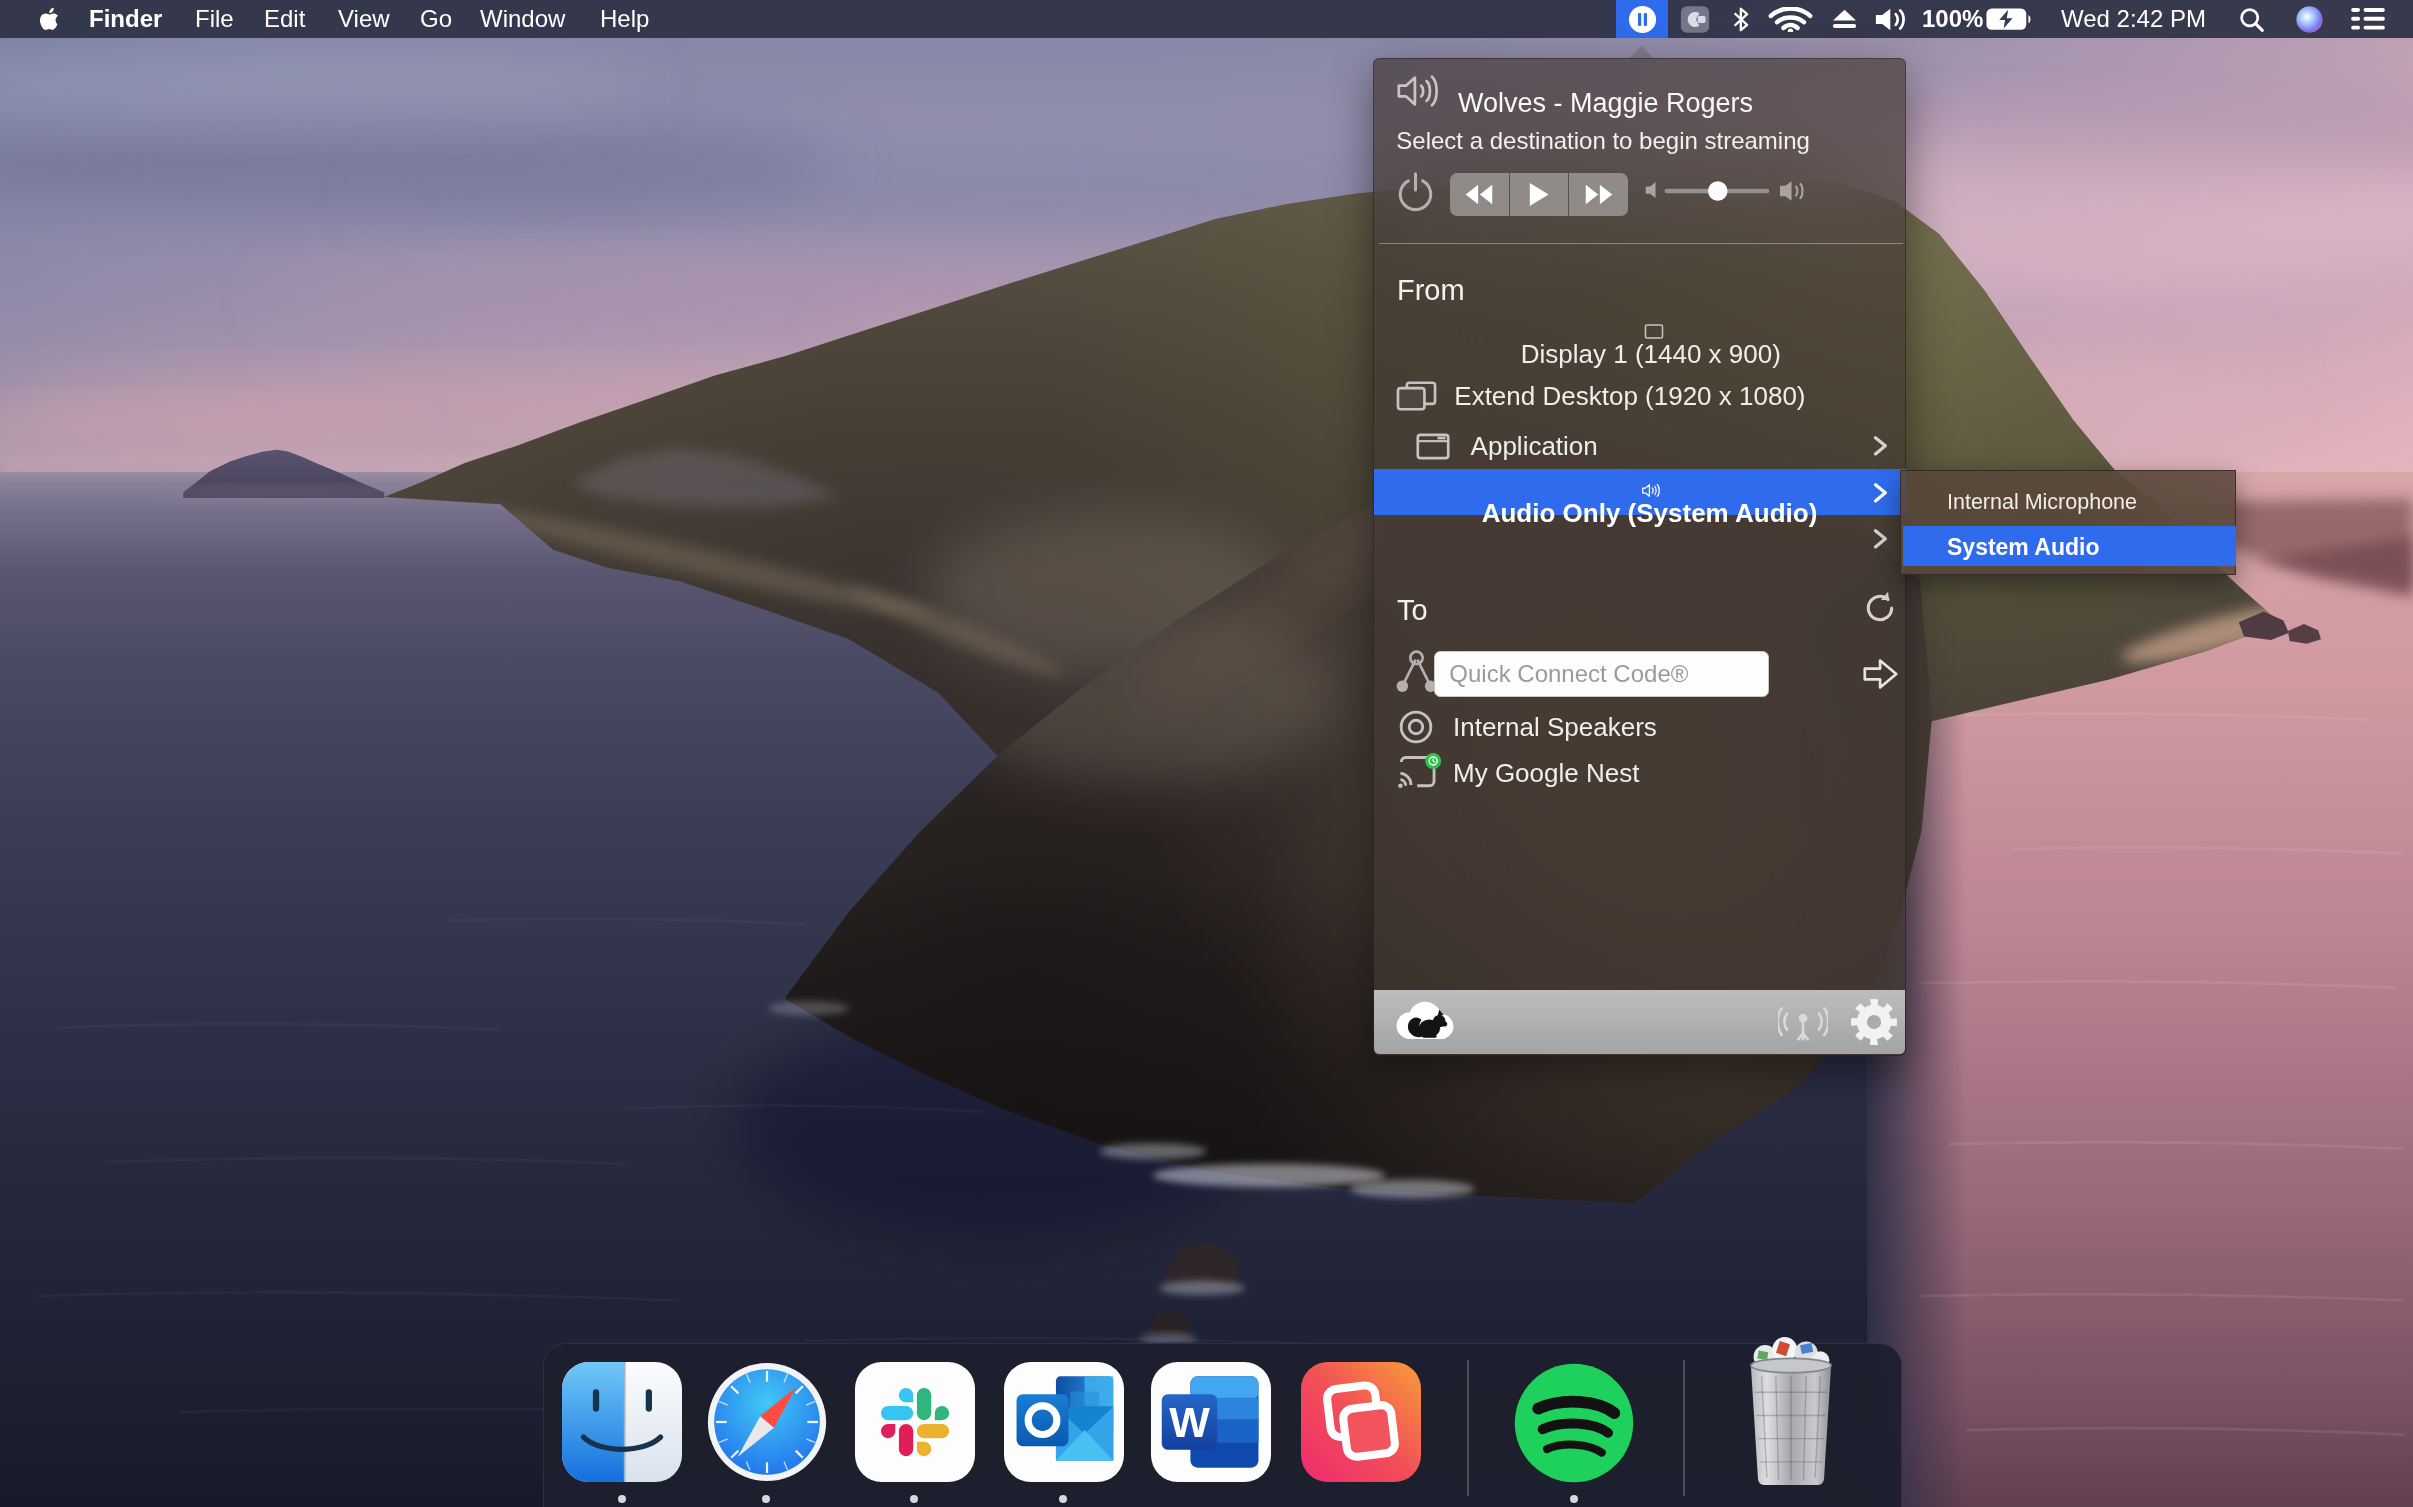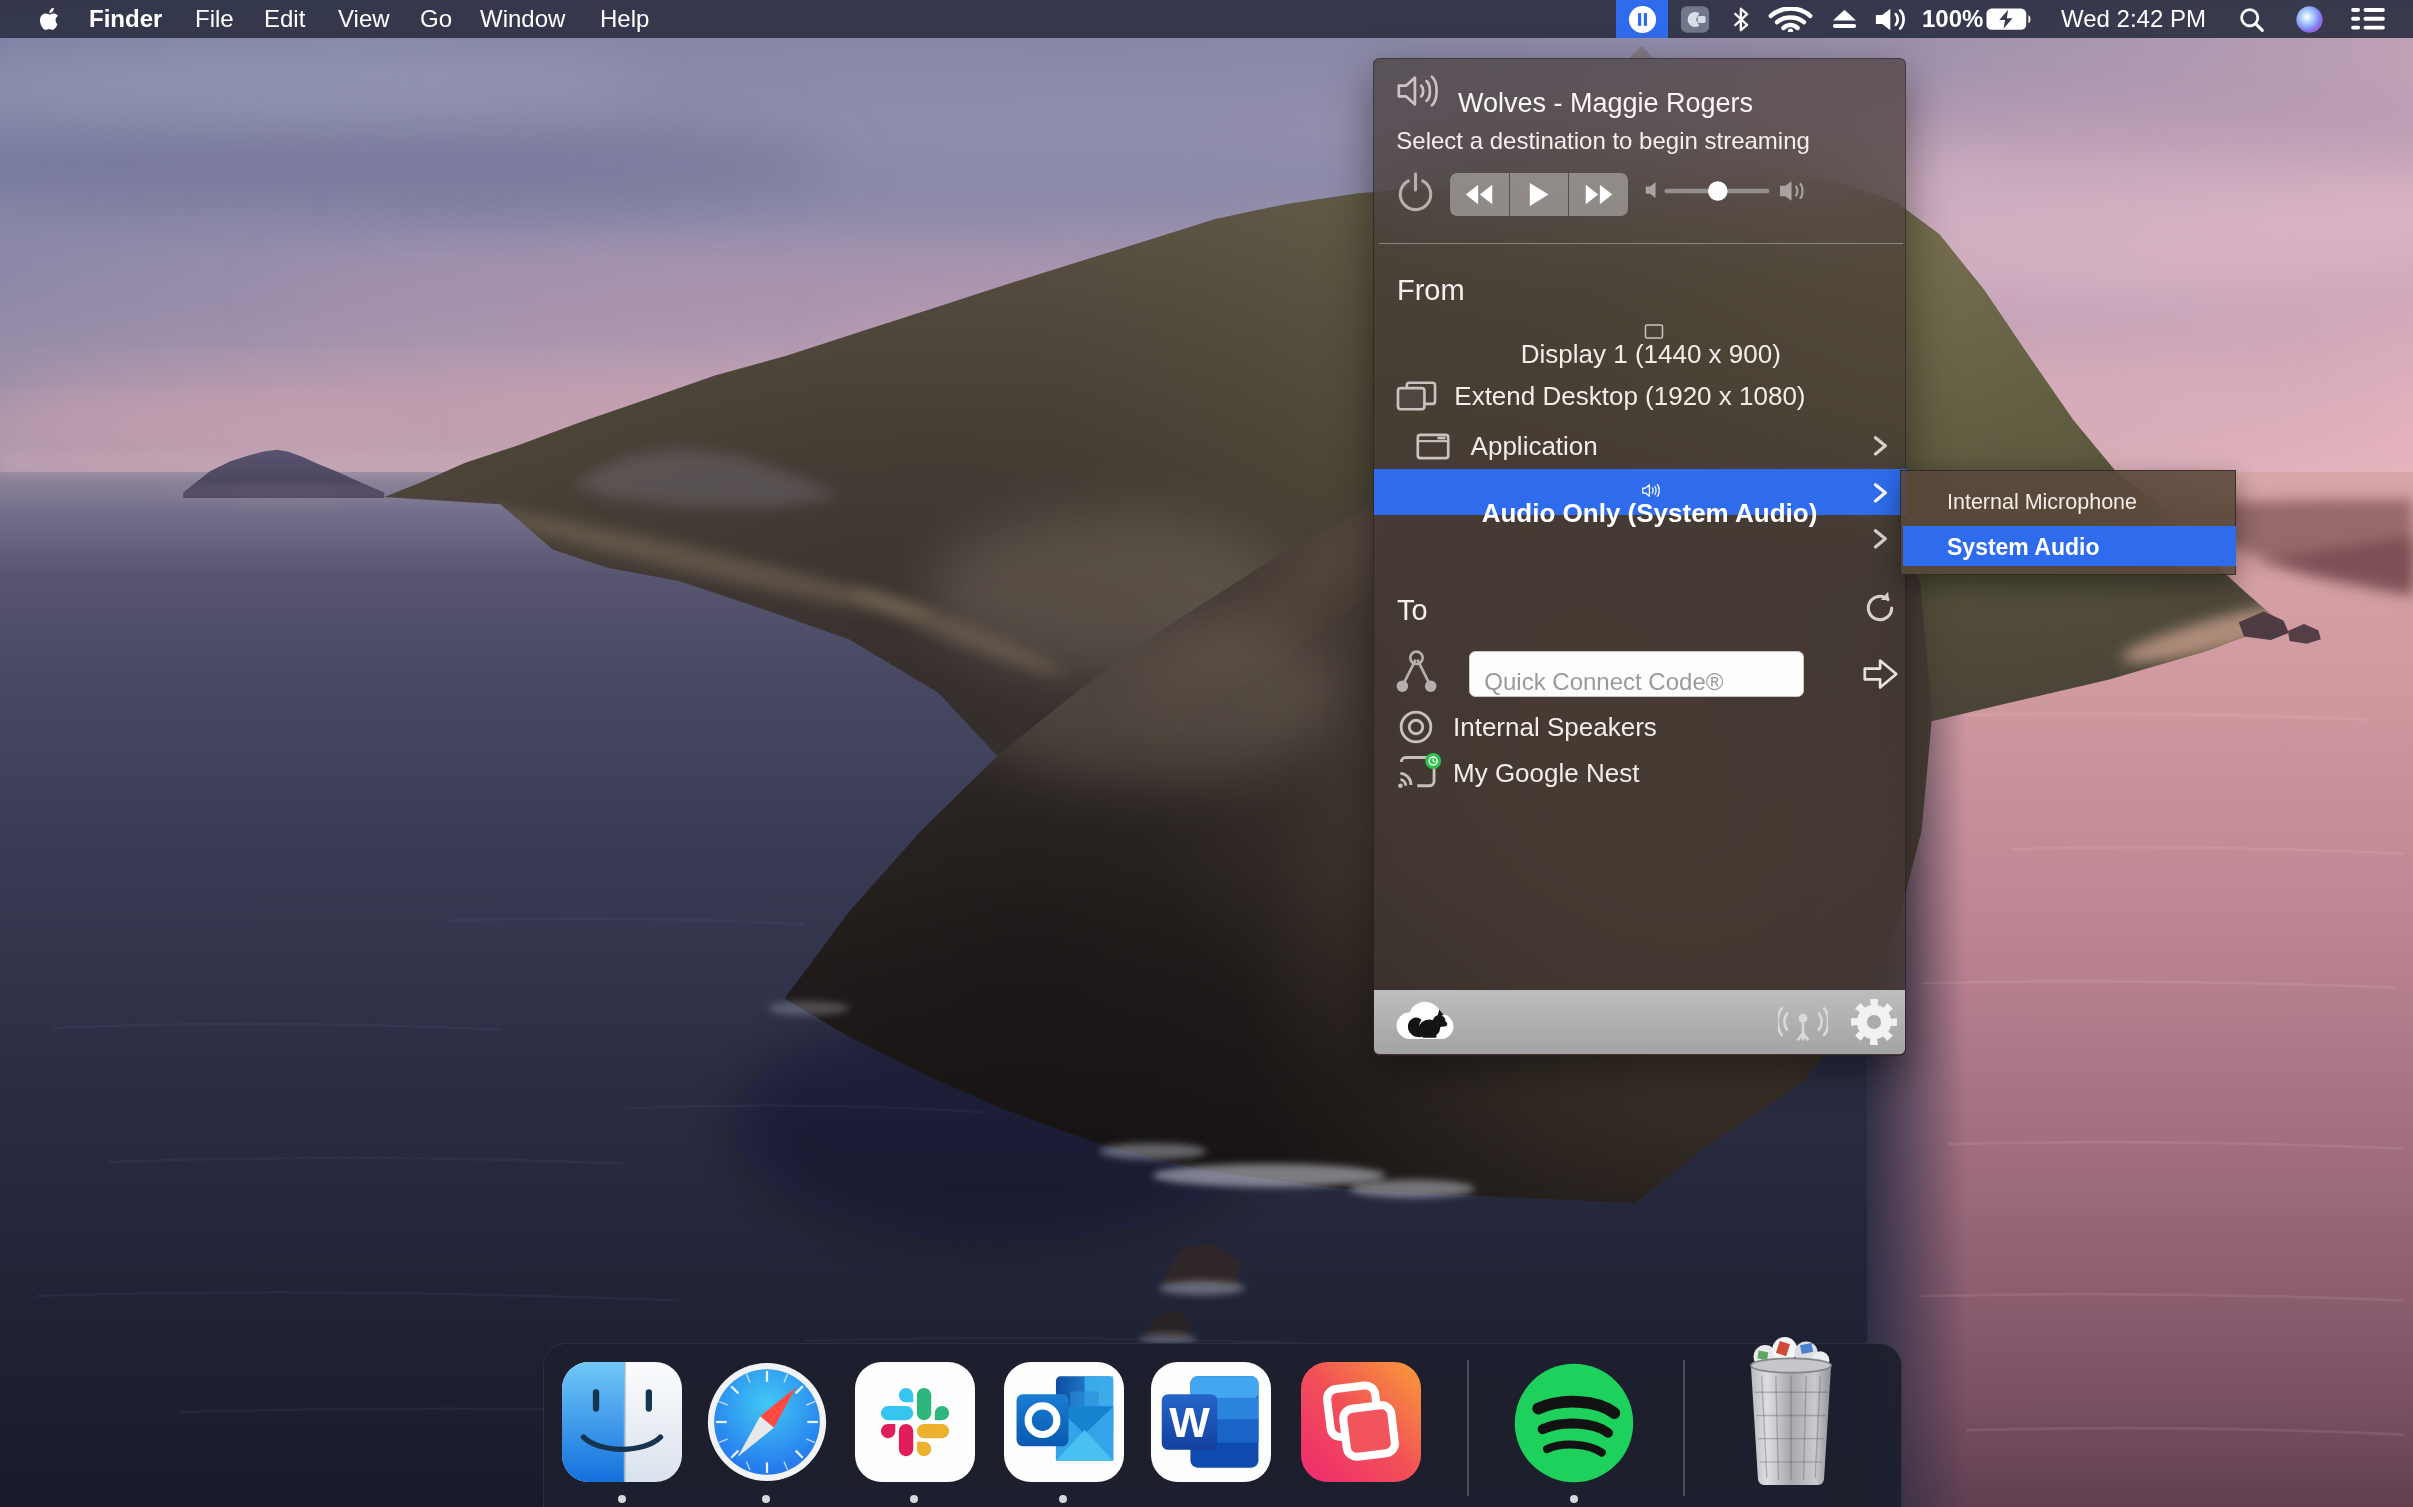--- a/index.html
+++ b/index.html
@@ -365,21 +365,21 @@
  </svg>
  <svg class="abs" style="left:19.7px;top:590px" width="45" height="46" viewBox="0 0 50 52">
   <g stroke="#b5b0ad" stroke-width="3" fill="none">
    <line x1="24" y1="12" x2="10" y2="40"></line>
         <line x1="26" y1="12" x2="40" y2="40"></line>
   </g>
   <circle cx="25" cy="10" r="7" fill="none" stroke="#b5b0ad" stroke-width="3"></circle>
   <circle cx="9" cy="42" r="6.5" fill="#b5b0ad"></circle>
   <circle cx="41" cy="42" r="6.5" fill="#b5b0ad"></circle>
  </svg>
- <div class="abs" style="left:95px;top:592px;width:335px;height:46px;background:#fdfdfd;border:1.8px solid #c9c9c9;border-radius:6.3px;display:flex;align-items:flex-end;">
+ <div class="abs" style="left:60px;top:592px;width:335px;height:46px;background:#fdfdfd;border:1.8px solid #c9c9c9;border-radius:6.3px;display:flex;align-items:center;">
   <div style="margin-left:14.3px;font-size:24px;color:#9a9a9a;">Quick Connect Code®</div>
  </div>
  <svg class="abs" style="left:488px;top:597px" width="38" height="36" viewBox="0 0 42 40">
   <path d="M3,14 L20,14 L20,5 L38,20 L20,35 L20,26 L3,26 Z" stroke="#e8e3e0" stroke-width="3" fill="none" stroke-linejoin="round"></path>
  </svg>
  <svg class="abs" style="left:24px;top:650px" width="36" height="36" viewBox="0 0 40 40">
   <circle cx="20" cy="20" r="16.5" stroke="#c6c1be" stroke-width="3.2" fill="none"></circle>
   <circle cx="20" cy="20" r="7.5" stroke="#c6c1be" stroke-width="3.2" fill="none"></circle>
  </svg>
  <div class="abs" style="left:79px;top:653px;font-size:26px;">Internal Speakers</div>

